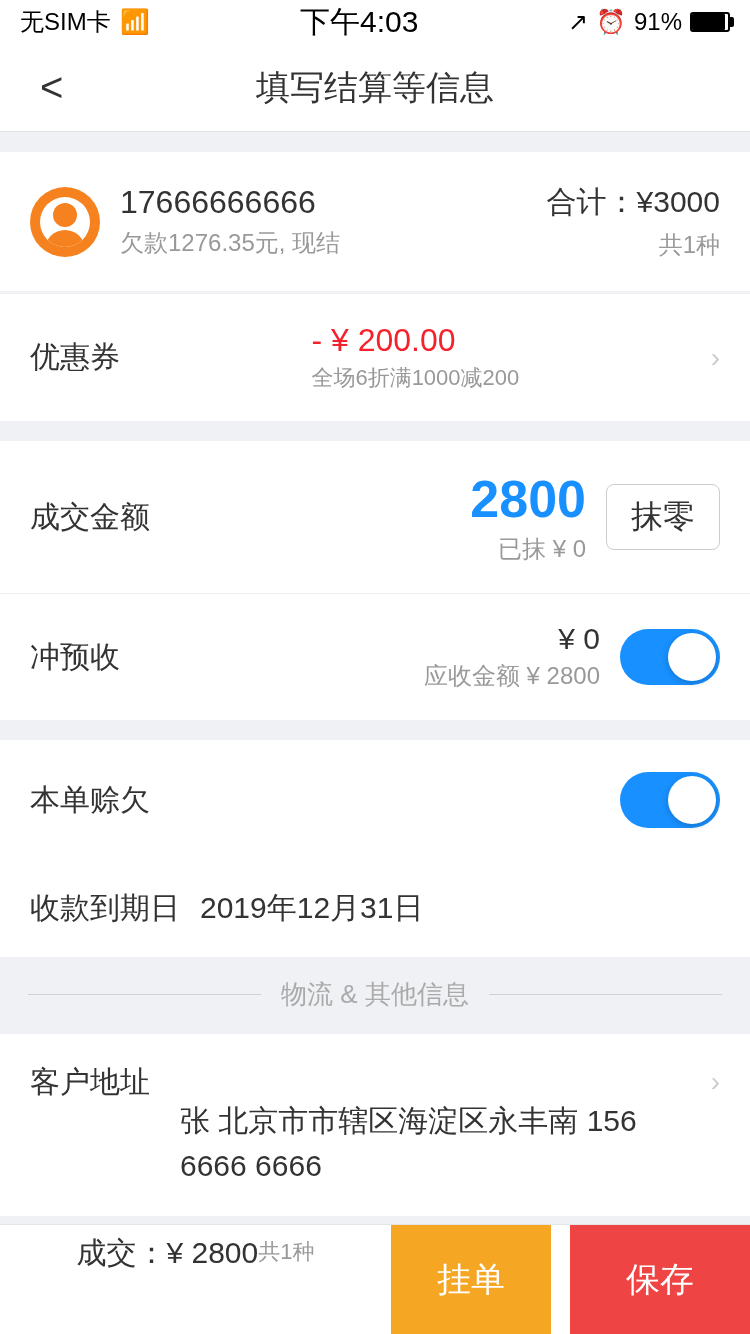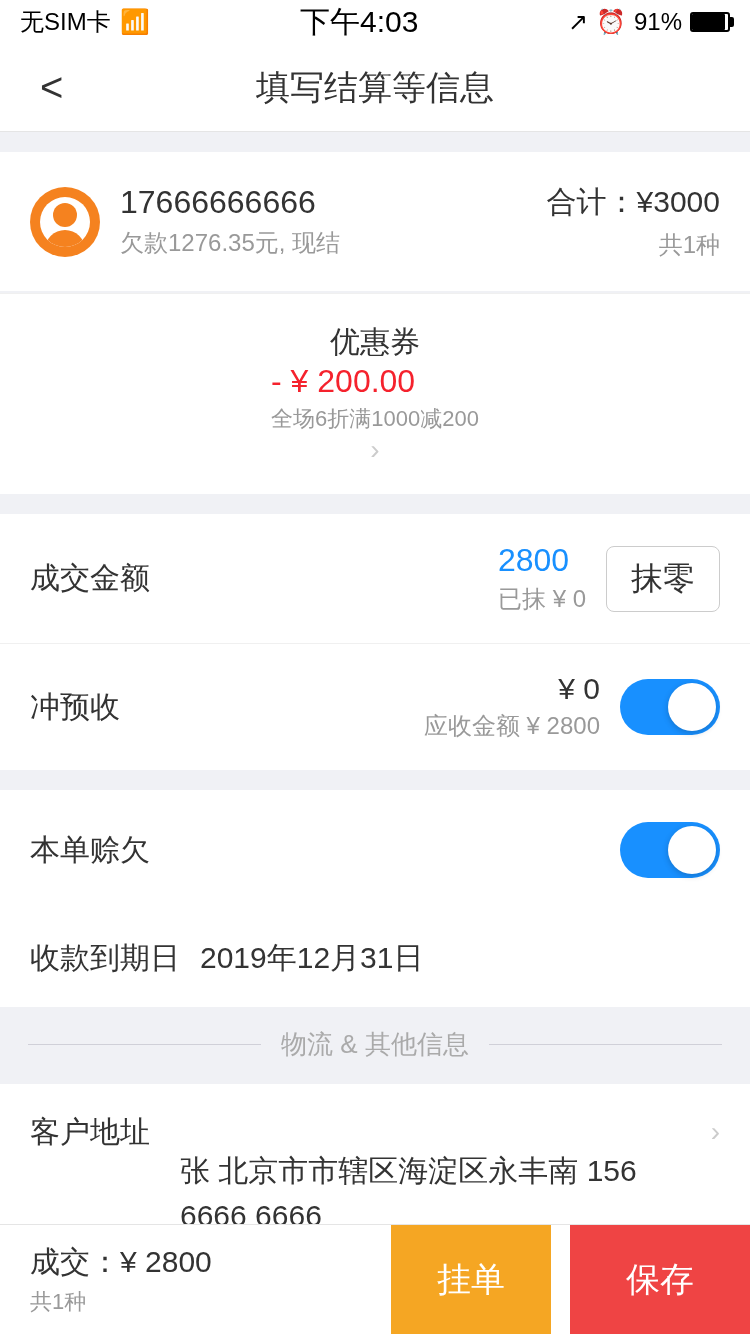--- a/index.html
+++ b/index.html
@@ -121,21 +121,20 @@
 
     
     .coupon-row {
       background: #fff;
       margin-top: 2px;
       padding: 28px 30px;
       display: flex;
       align-items: center;
       justify-content: space-between;
       border-top: 1px solid #f0f0f0;
-      flex-direction: column;
     }
     .coupon-label { font-size: 30px; color: #333; }
     .coupon-discount { font-size: 32px; color: #f5222d; font-weight: 500; }
     .coupon-desc { font-size: 22px; color: #999; margin-top: 4px; text-align: right; }
     .chevron-right { font-size: 28px; color: #ccc; }
 
     
     .section-divider { height: 20px; background: #f0f1f5; }
 
     
@@ -143,21 +142,21 @@
     .form-row {
       padding: 28px 30px;
       display: flex;
       align-items: center;
       justify-content: space-between;
       border-bottom: 1px solid #f0f0f0;
     }
     .form-row:last-child { border-bottom: none; }
     .form-label { font-size: 30px; color: #333; }
     .form-value-group { display: flex; align-items: center; gap: 20px; }
-    .amount-value { font-size: 32px; color: #1890ff; font-weight: 400; }
+    .amount-value { font-size: 52px; color: #1890ff; font-weight: 700; }
     .round-button {
       border: 1px solid #ccc;
       border-radius: 8px;
       padding: 10px 24px;
       font-size: 32px;
       color: #333;
       background: #fff;
       cursor: pointer;
     }
     .amount-sub { font-size: 24px; color: #999; text-align: right; margin-top: 4px; }
@@ -237,23 +236,23 @@
       width: 750px;
       height: 110px;
       background: #fff;
       display: flex;
       align-items: stretch;
       border-top: 1px solid #e5e5e5;
     }
     .bottom-summary {
       flex: 1;
       display: flex;
-      flex-direction: column;
+      flex-direction: row;
       justify-content: center;
-      padding: 0 30px;
+      padding: 8px 30px;
     }
     .bottom-deal { font-size: 30px; color: #333; }
     .bottom-count { font-size: 22px; color: #999; margin-top: 4px; }
     .bottom-btn-pending {
       width: 160px;
       background: #f5a623;
       color: #fff;
       font-size: 34px;
       display: flex;
       align-items: center;

